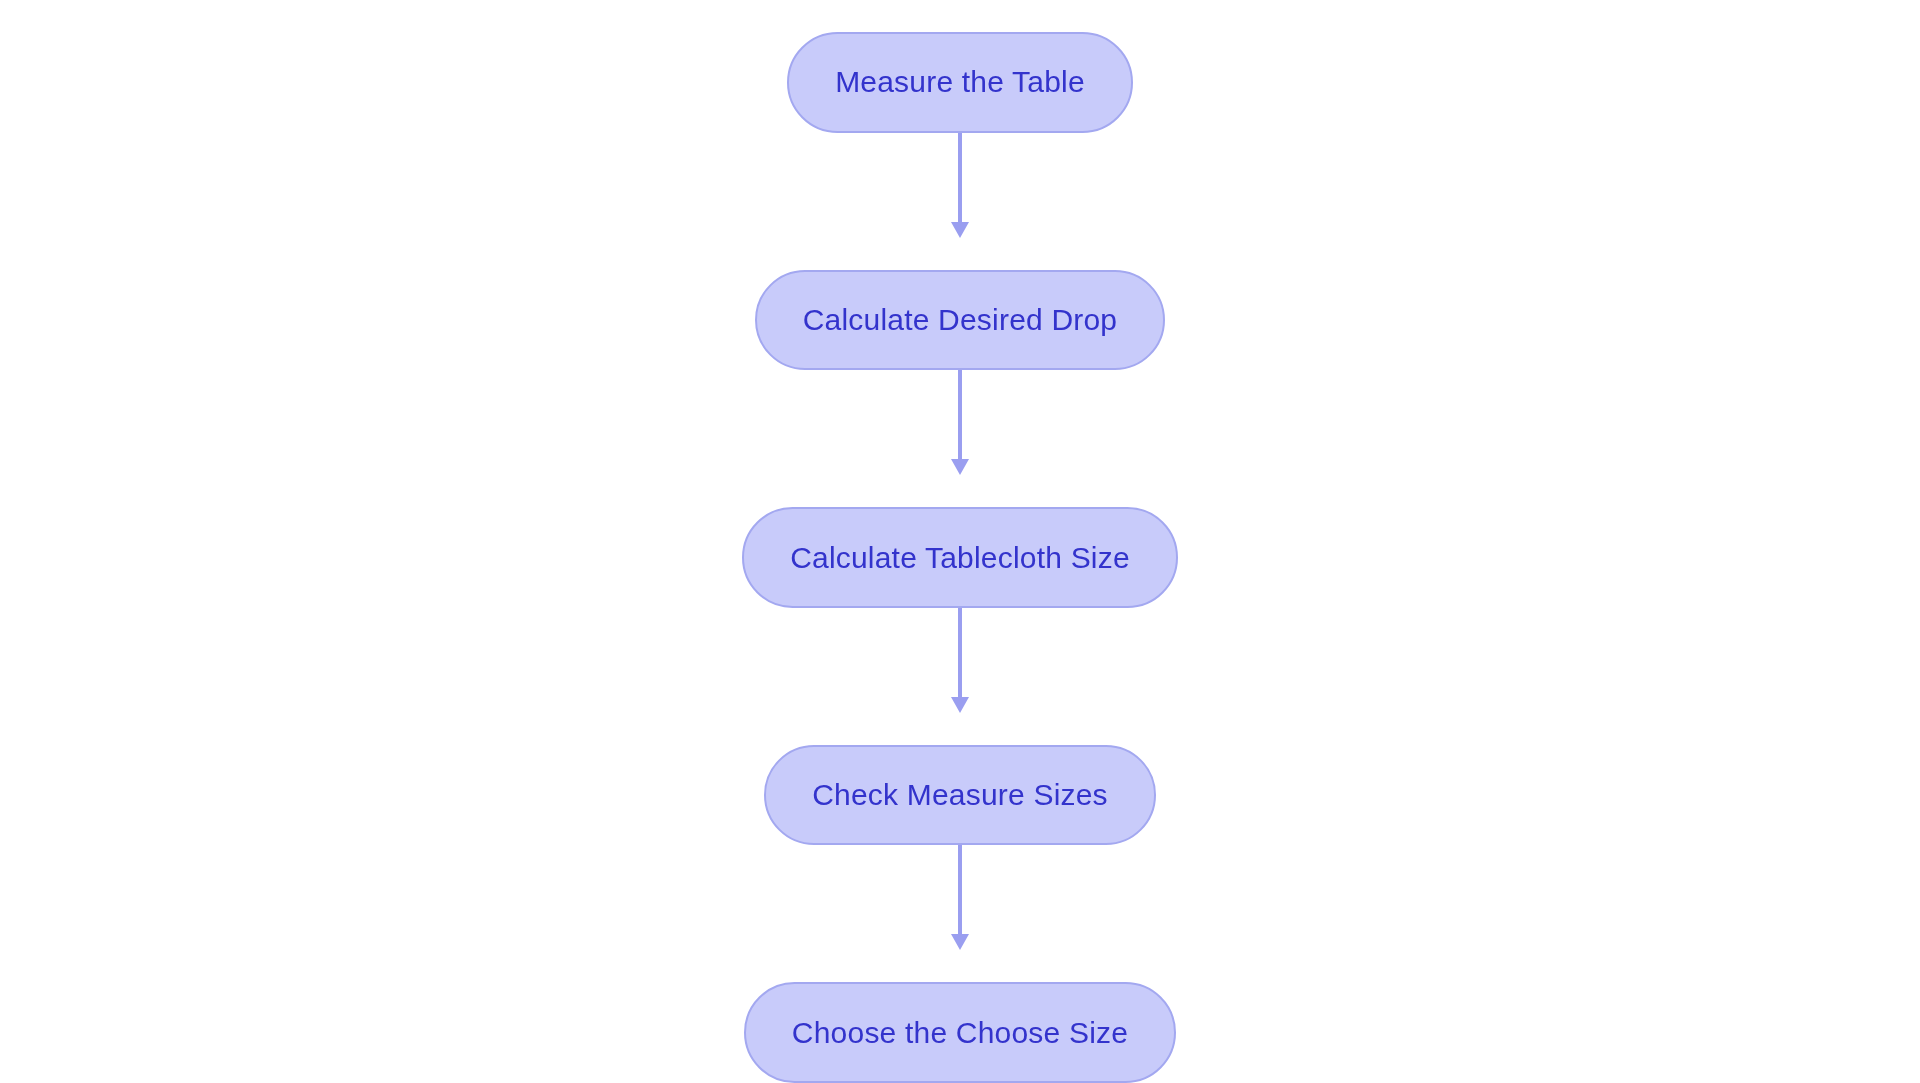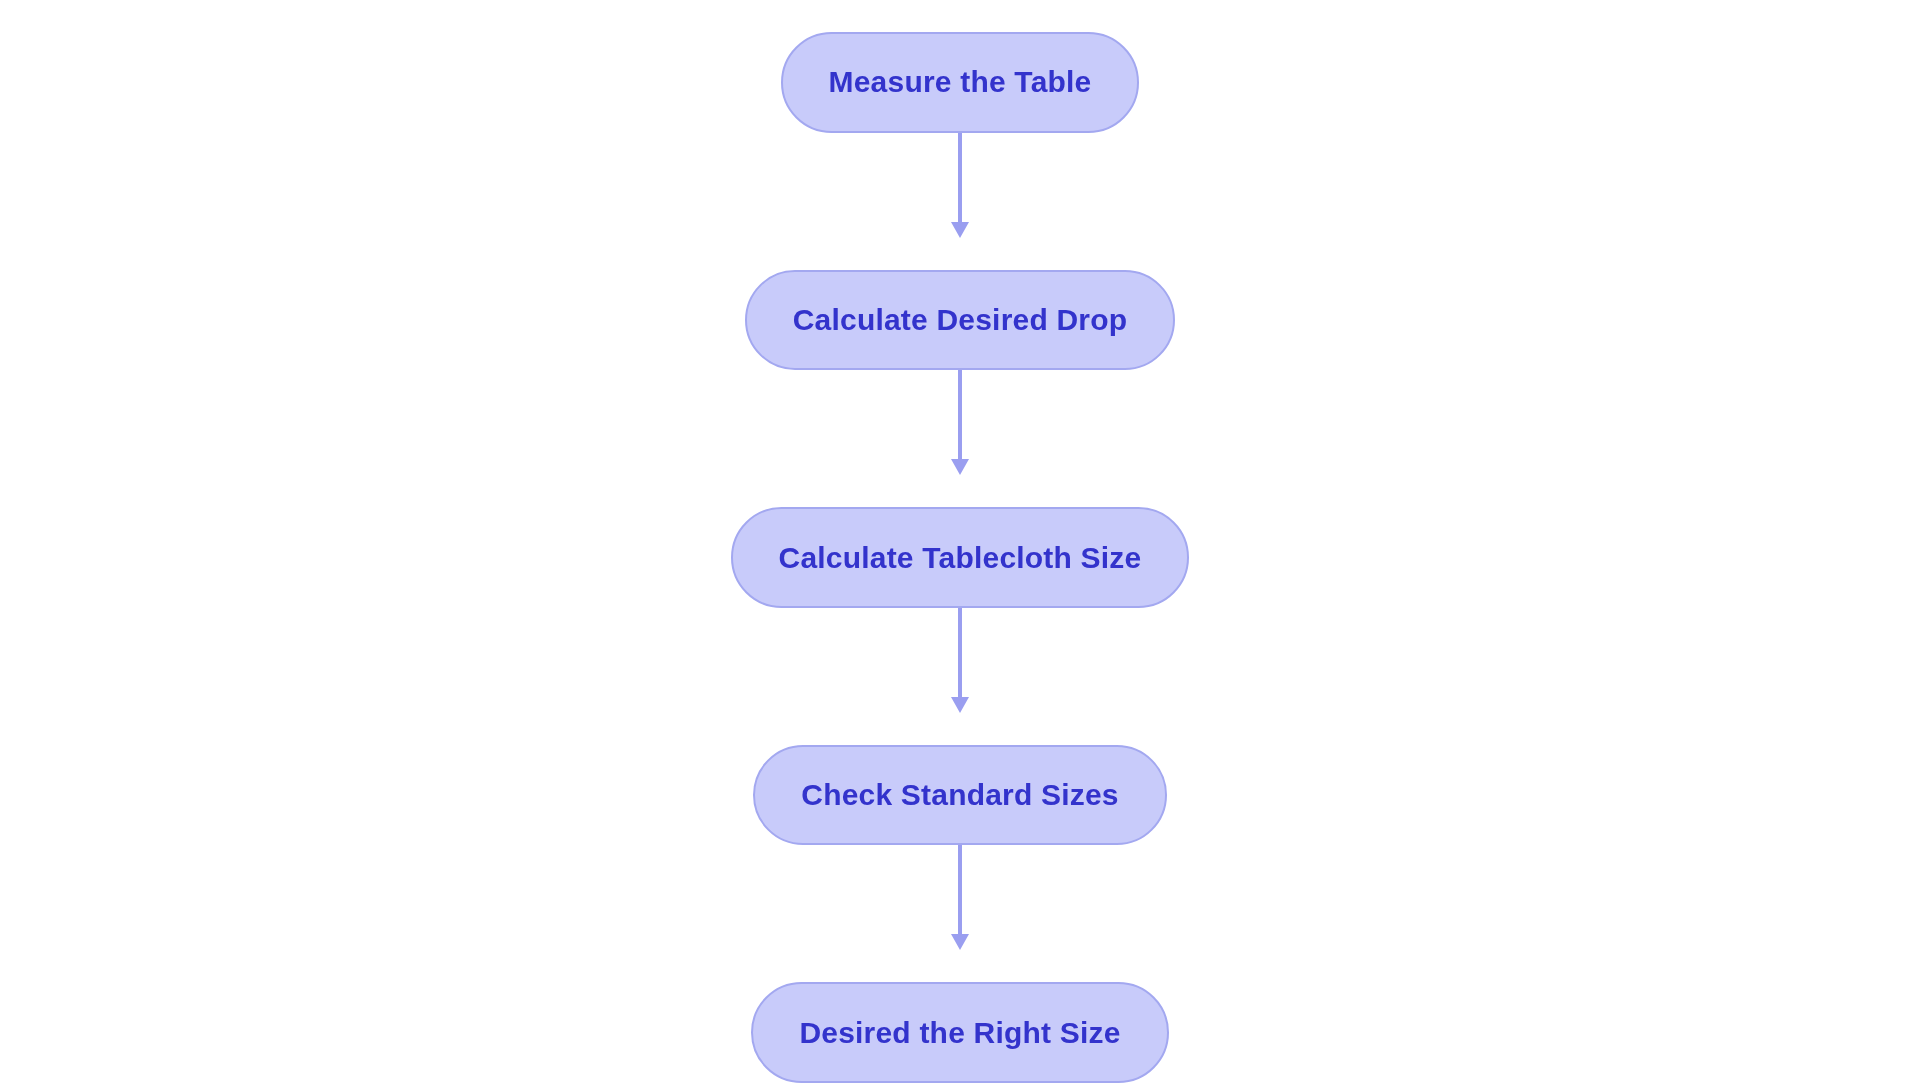--- a/index.html
+++ b/index.html
@@ -28,21 +28,21 @@
     height: 115px;
     border-radius: 9999px;
     background: #c8cbfa;
     border: 2px solid #a3a8f0;
     color: #3333cc;
     display: flex;
     align-items: center;
     justify-content: flex-end;
     padding: 0 46px;
     font-size: 30px;
-    font-weight: 700;
+    font-weight: 400;
     letter-spacing: 0.2px;
     white-space: nowrap;
     line-height: 1;
     margin-top: 32px;
   }
 
   .connector {
     width: 22px;
     height: 120px;
     display: flex;
@@ -89,25 +89,25 @@
   <div class="node">
     <span>Calculate Tablecloth Size</span>
   </div>
 
   <div class="connector">
     <div class="stem"></div>
     <div class="head"></div>
   </div>
 
   <div class="node">
-    <span>Check Standard Sizes</span>
+    <span>Check Measure Sizes</span>
   </div>
 
   <div class="connector">
     <div class="stem"></div>
     <div class="head"></div>
   </div>
 
   <div class="node">
-    <span>Desired the Right Size</span>
+    <span>Choose the Choose Size</span>
   </div>
 
 </div>
 
 </body></html>

